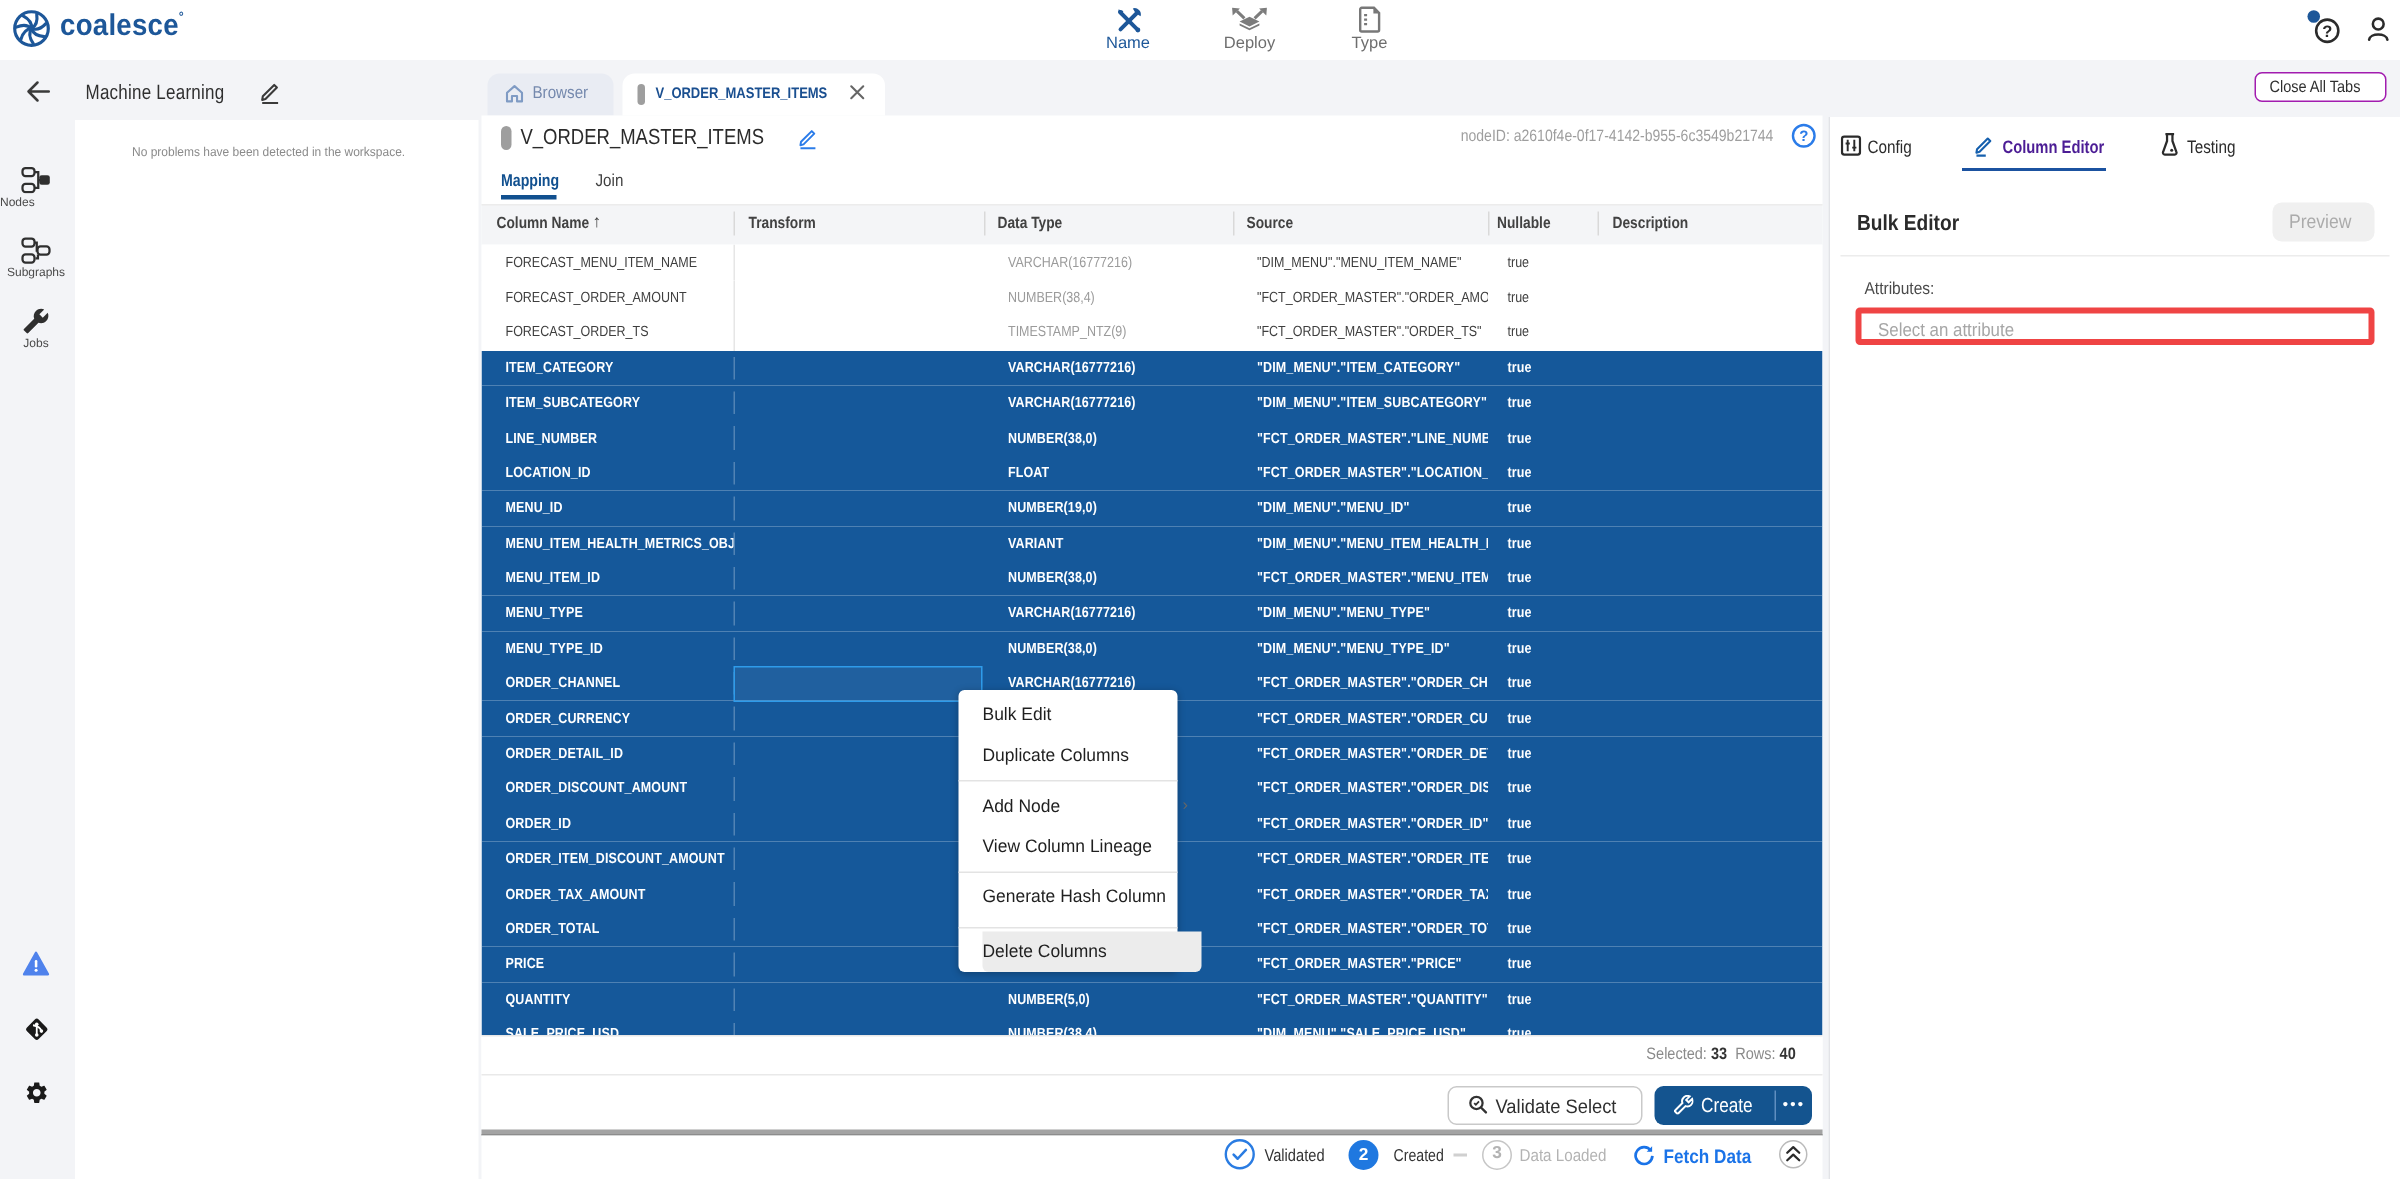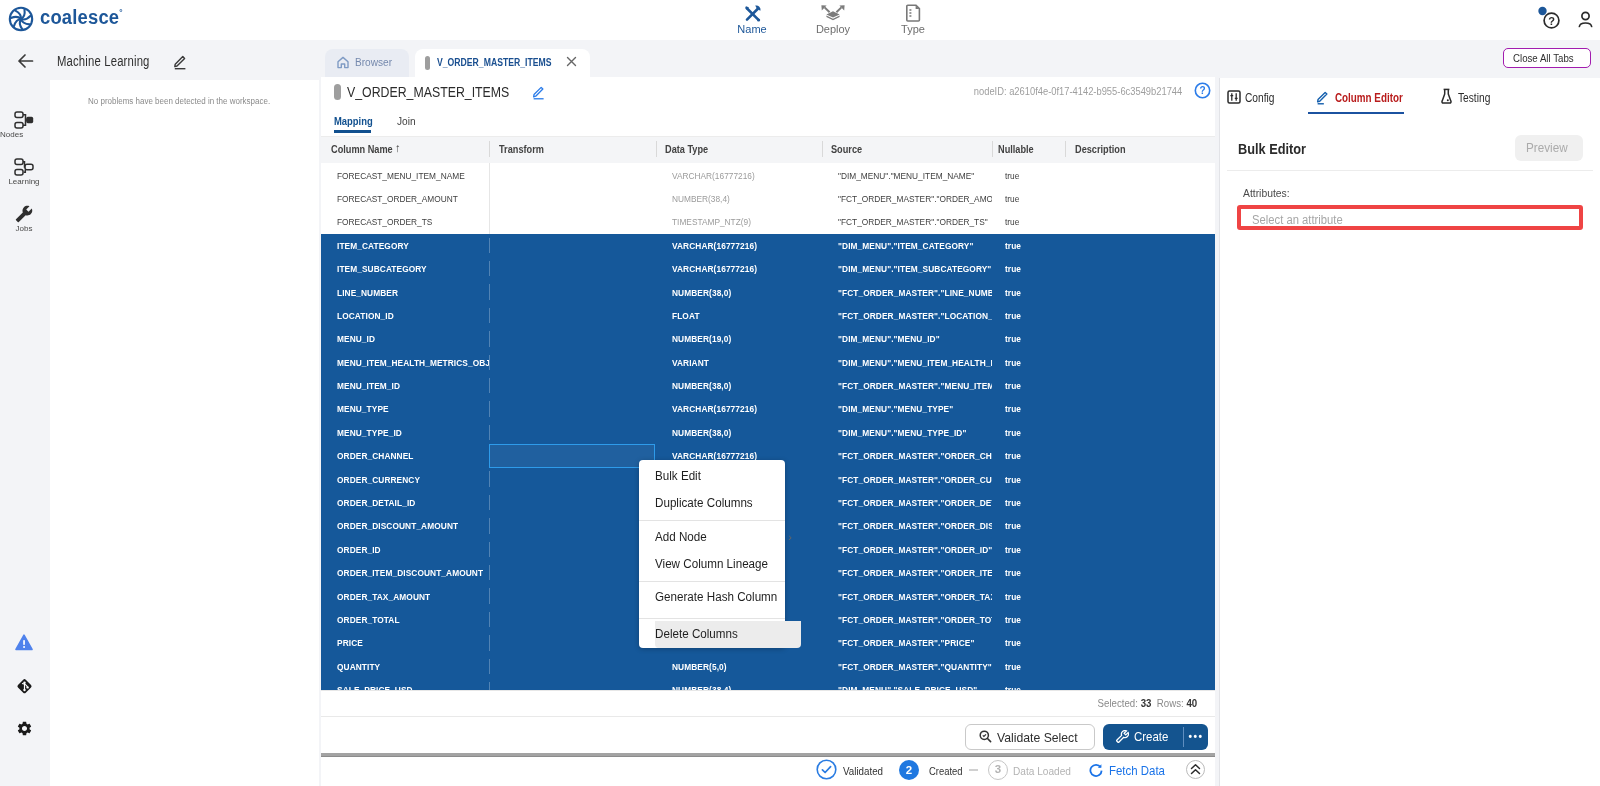--- a/index.html
+++ b/index.html
@@ -102,21 +102,21 @@
 </svg>
 <div class="ab" style="left:0;top:130px;width:48px;font-size:8px;color:#4a4a4a">Nodes</div>
 <svg class="ab" style="left:14px;top:158px" width="20" height="18" viewBox="0 0 20 18">
 <g fill="none" stroke="#2f2f2f" stroke-width="1.5">
 <rect x="1" y="1" width="8" height="5.4" rx="2"></rect>
 <rect x="1" y="11.6" width="8" height="5.4" rx="2"></rect>
 <rect x="11" y="6.3" width="8" height="5.4" rx="2"></rect>
 <path d="M9 3.7 h1.5 v5.3 h.8 M9.7 14.3 h1.6 v-2.6"></path>
 </g>
 </svg>
-<div class="ab" style="left:0;top:177px;width:48px;text-align:center;font-size:8px;color:#4a4a4a">Learning</div>
+<div class="ab" style="left:0;top:177px;width:48px;text-align:center;font-size:8px;color:#4a4a4a">Subgraphs</div>
 <svg class="ab" style="left:15px;top:205px" width="18" height="18" viewBox="0 0 24 24">
 <path d="M22.7 19l-9.1-9.1c.9-2.3.4-5-1.5-6.9-2-2-5-2.4-7.4-1.3L9 6 6 9 1.6 4.7C.4 7.1.9 10.1 2.9 12.1c1.9 1.9 4.6 2.4 6.9 1.5l9.1 9.1c.4.4 1 .4 1.4 0l2.3-2.3c.5-.4.5-1.1.1-1.4z" fill="#2f2f2f" transform="scale(-1,1) translate(-24,0)"></path>
 </svg>
 <div class="ab" style="left:0;top:224px;width:48px;text-align:center;font-size:8px;color:#4a4a4a">Jobs</div>
 <svg class="ab" style="left:15px;top:634px" width="18" height="17" viewBox="0 0 18 17">
 <path d="M9 1.2 L17 15.5 H1 Z" fill="#4f82ec" stroke="#4f82ec" stroke-width="1.6" stroke-linejoin="round"></path>
 <rect x="8.2" y="6" width="1.7" height="5" rx=".8" fill="#fff"></rect>
 <circle cx="9.05" cy="12.9" r="1" fill="#fff"></circle>
 </svg>
 <svg class="ab" style="left:16px;top:678px" width="17" height="17" viewBox="0 0 17 17">
@@ -425,21 +425,21 @@
 <div class="ab" style="left:843px;top:764.5px;font-size:11.5px;color:#333;font-weight:500"><u>Validated</u></div>
 <div class="ab" style="left:899px;top:759.5px;width:20px;height:20px;border-radius:50%;background:#1f78e0;color:#fff;font-size:11.5px;font-weight:700;text-align:center;line-height:20px">2</div>
 <div class="ab" style="left:929px;top:764.5px;font-size:11.5px;color:#333;font-weight:500"><u class="x82">Created</u></div>
 <div class="ab" style="left:969px;top:769px;width:9px;height:1.5px;background:#d0d0d0"></div>
 <div class="ab" style="left:988px;top:759.5px;width:20px;height:20px;border-radius:50%;border:1.5px solid #c6c6c6;color:#b3b3b3;font-size:11.5px;font-weight:700;text-align:center;line-height:17px;background:#fff">3</div>
 <div class="ab" style="left:1013px;top:764.5px;font-size:11.5px;color:#b3b3b3;font-weight:500"><u class="x88">Data Loaded</u></div>
 <svg class="ab" style="left:1089px;top:763px" width="14" height="14" viewBox="0 0 14 14">
 <path d="M11.6 4.2 A5.6 5.6 0 1 0 12.6 7.6" fill="none" stroke="#1a73e8" stroke-width="1.8"></path>
 <path d="M12.4 1.2 V4.8 H8.8 Z" fill="#1a73e8"></path>
 </svg>
-<div class="ab" style="left:1109px;top:763px;font-size:13px;color:#1a73e8;font-weight:400"><u class="x88">Fetch Data</u></div>
+<div class="ab" style="left:1109px;top:763px;font-size:13px;color:#1a73e8;font-weight:700"><u class="x88">Fetch Data</u></div>
 <div class="ab" style="left:1186px;top:760px;width:19px;height:19px;border-radius:50%;border:1px solid #bbb;background:#fff"></div>
 <svg class="ab" style="left:1190px;top:763px" width="11" height="13" viewBox="0 0 11 13">
 <g fill="none" stroke="#2b2b2b" stroke-width="1.5" stroke-linecap="round" stroke-linejoin="round">
 <path d="M1.5 5.5 L5.5 1.8 L9.5 5.5"></path>
 <path d="M1.5 10.5 L5.5 6.8 L9.5 10.5"></path>
 </g>
 </svg>
 
 <div class="ab" style="left:1219px;top:78px;width:381px;height:708px;background:#fff;border-left:1px solid #e2e3e7"></div>
 <div class="ab" style="left:1503px;top:48px;width:88px;height:19.5px;background:#fff;border:1px solid #a21caf;border-radius:5px;font-size:11px;color:#2f2f2f;font-weight:500;text-align:center;line-height:18px"><u class="x88">Close All Tabs</u></div>
@@ -450,21 +450,21 @@
 <path d="M3.4 5.6 H6.2 M7.8 8.4 H10.6"></path>
 </g>
 </svg>
 <div class="ab" style="left:1245px;top:91px;font-size:12px;color:#2b2b2b;font-weight:500"><u>Config</u></div>
 <svg class="ab" style="left:1315px;top:89px" width="16" height="16" viewBox="0 0 17 17">
 <g stroke="#1660ae" stroke-width="1.5" fill="none">
 <path d="M3.2 11.2 L10.8 3.6 L12.6 5.4 L5 13 L2.8 13.6 Z" stroke-linejoin="round"></path>
 <path d="M2.8 15.7 H9.4"></path>
 </g>
 </svg>
-<div class="ab" style="left:1335px;top:91px;font-size:12px;color:#b91c1c;font-weight:700"><u class="x82">Column Editor</u></div>
+<div class="ab" style="left:1335px;top:91px;font-size:12px;color:#4c1d95;font-weight:700"><u class="x82">Column Editor</u></div>
 <div class="ab" style="left:1307.5px;top:111.5px;width:96px;height:2.5px;background:#1b52a0"></div>
 <svg class="ab" style="left:1439px;top:88px" width="15" height="17" viewBox="0 0 15 17">
 <g fill="none" stroke="#2b2b2b" stroke-width="1.5" stroke-linejoin="round">
 <path d="M4.6 1.4 h5.8"></path>
 <path d="M5.7 1.6 V6 L3.1 13.2 a1.3 1.3 0 0 0 1.2 1.9 h6.4 a1.3 1.3 0 0 0 1.2-1.9 L9.3 6 V1.6"></path>
 </g>
 <circle cx="8.8" cy="12.2" r="1" fill="#2b2b2b"></circle>
 </svg>
 <div class="ab" style="left:1458px;top:91px;font-size:12px;color:#2b2b2b;font-weight:500"><u>Testing</u></div>
 <div class="ab" style="left:1238px;top:141px;font-size:14.5px;color:#2b2b2b;font-weight:700"><u class="x88">Bulk Editor</u></div>

